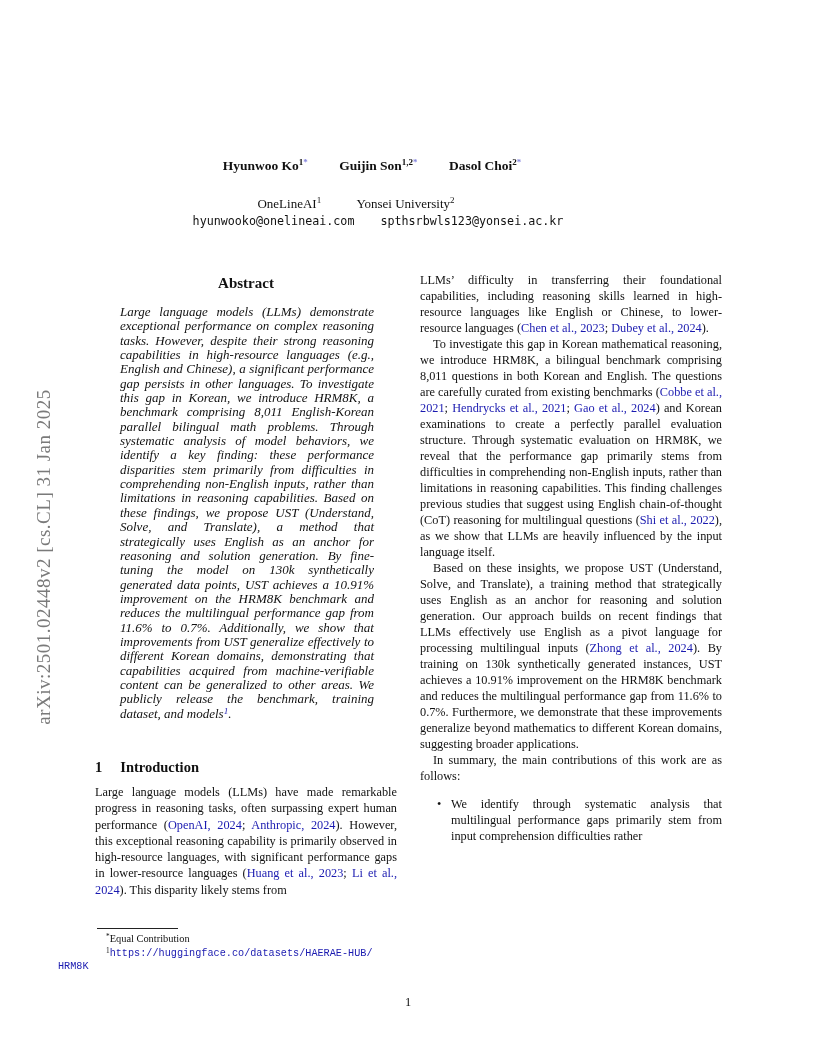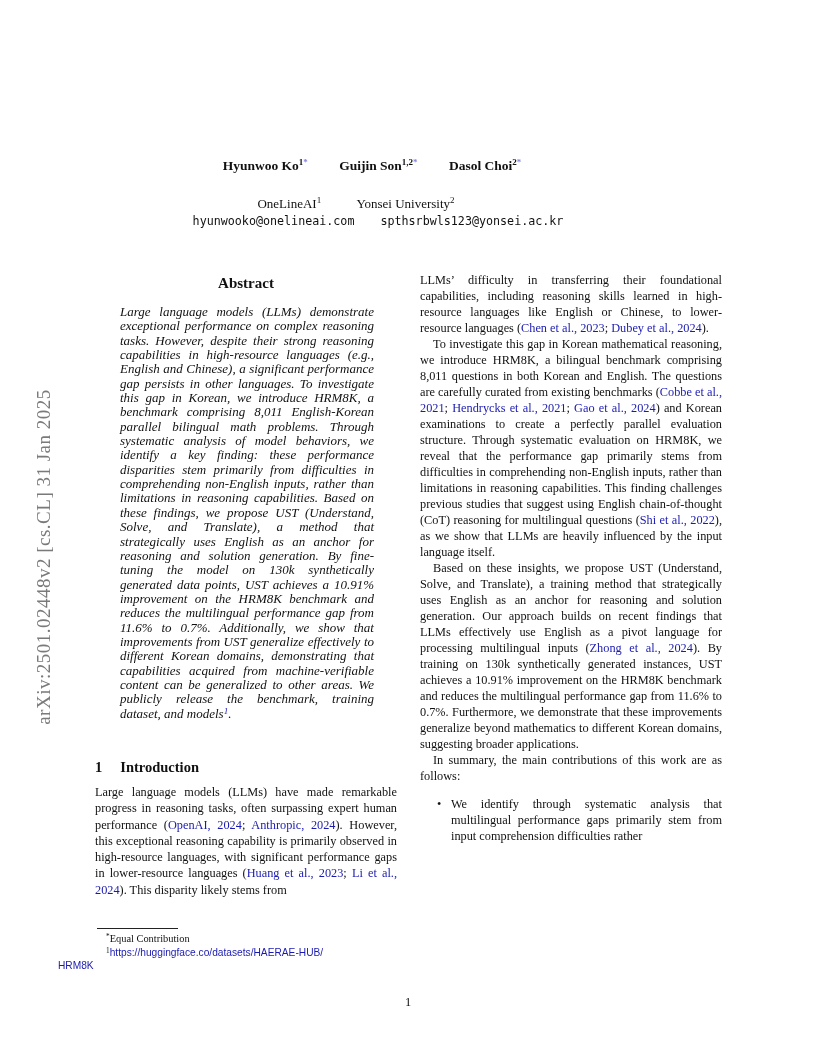--- a/index.html
+++ b/index.html
@@ -69,21 +69,21 @@
   }
   .footnotes {
     position: absolute; left: 58px; top: 933px; width: 340px;
     font-size: 10.4px; line-height: 12.6px;
   }
   .fn-indent { display: inline-block; width: 48px; }
   .s-sup { font-size: 70%; position: relative; top: -0.35em; }
   .s-supcite { font-size: 70%; position: relative; top: -0.35em; color: var(--cite_blue, #1a1ab0); }
   .s-cite { color: var(--cite_blue, #1a1ab0); }
   .s-link {
-    font-family: Liberation Sans, sans-serif;
+    font-family: Liberation Mono, monospace;
     font-size: 10.2px; color: var(--link_blue, #1a1ab0);
   }
   .right-col {
     position: absolute; left: 420px; top: 272px; width: 302px;
     font-size: 12.3px; line-height: 16px; text-align: justify;
   }
   .right-col p { margin: 0; }
   .right-col p.indent { text-indent: 13px; }
   .bullet-item {
     position: relative; margin-top: 12px; padding-left: 31px;

